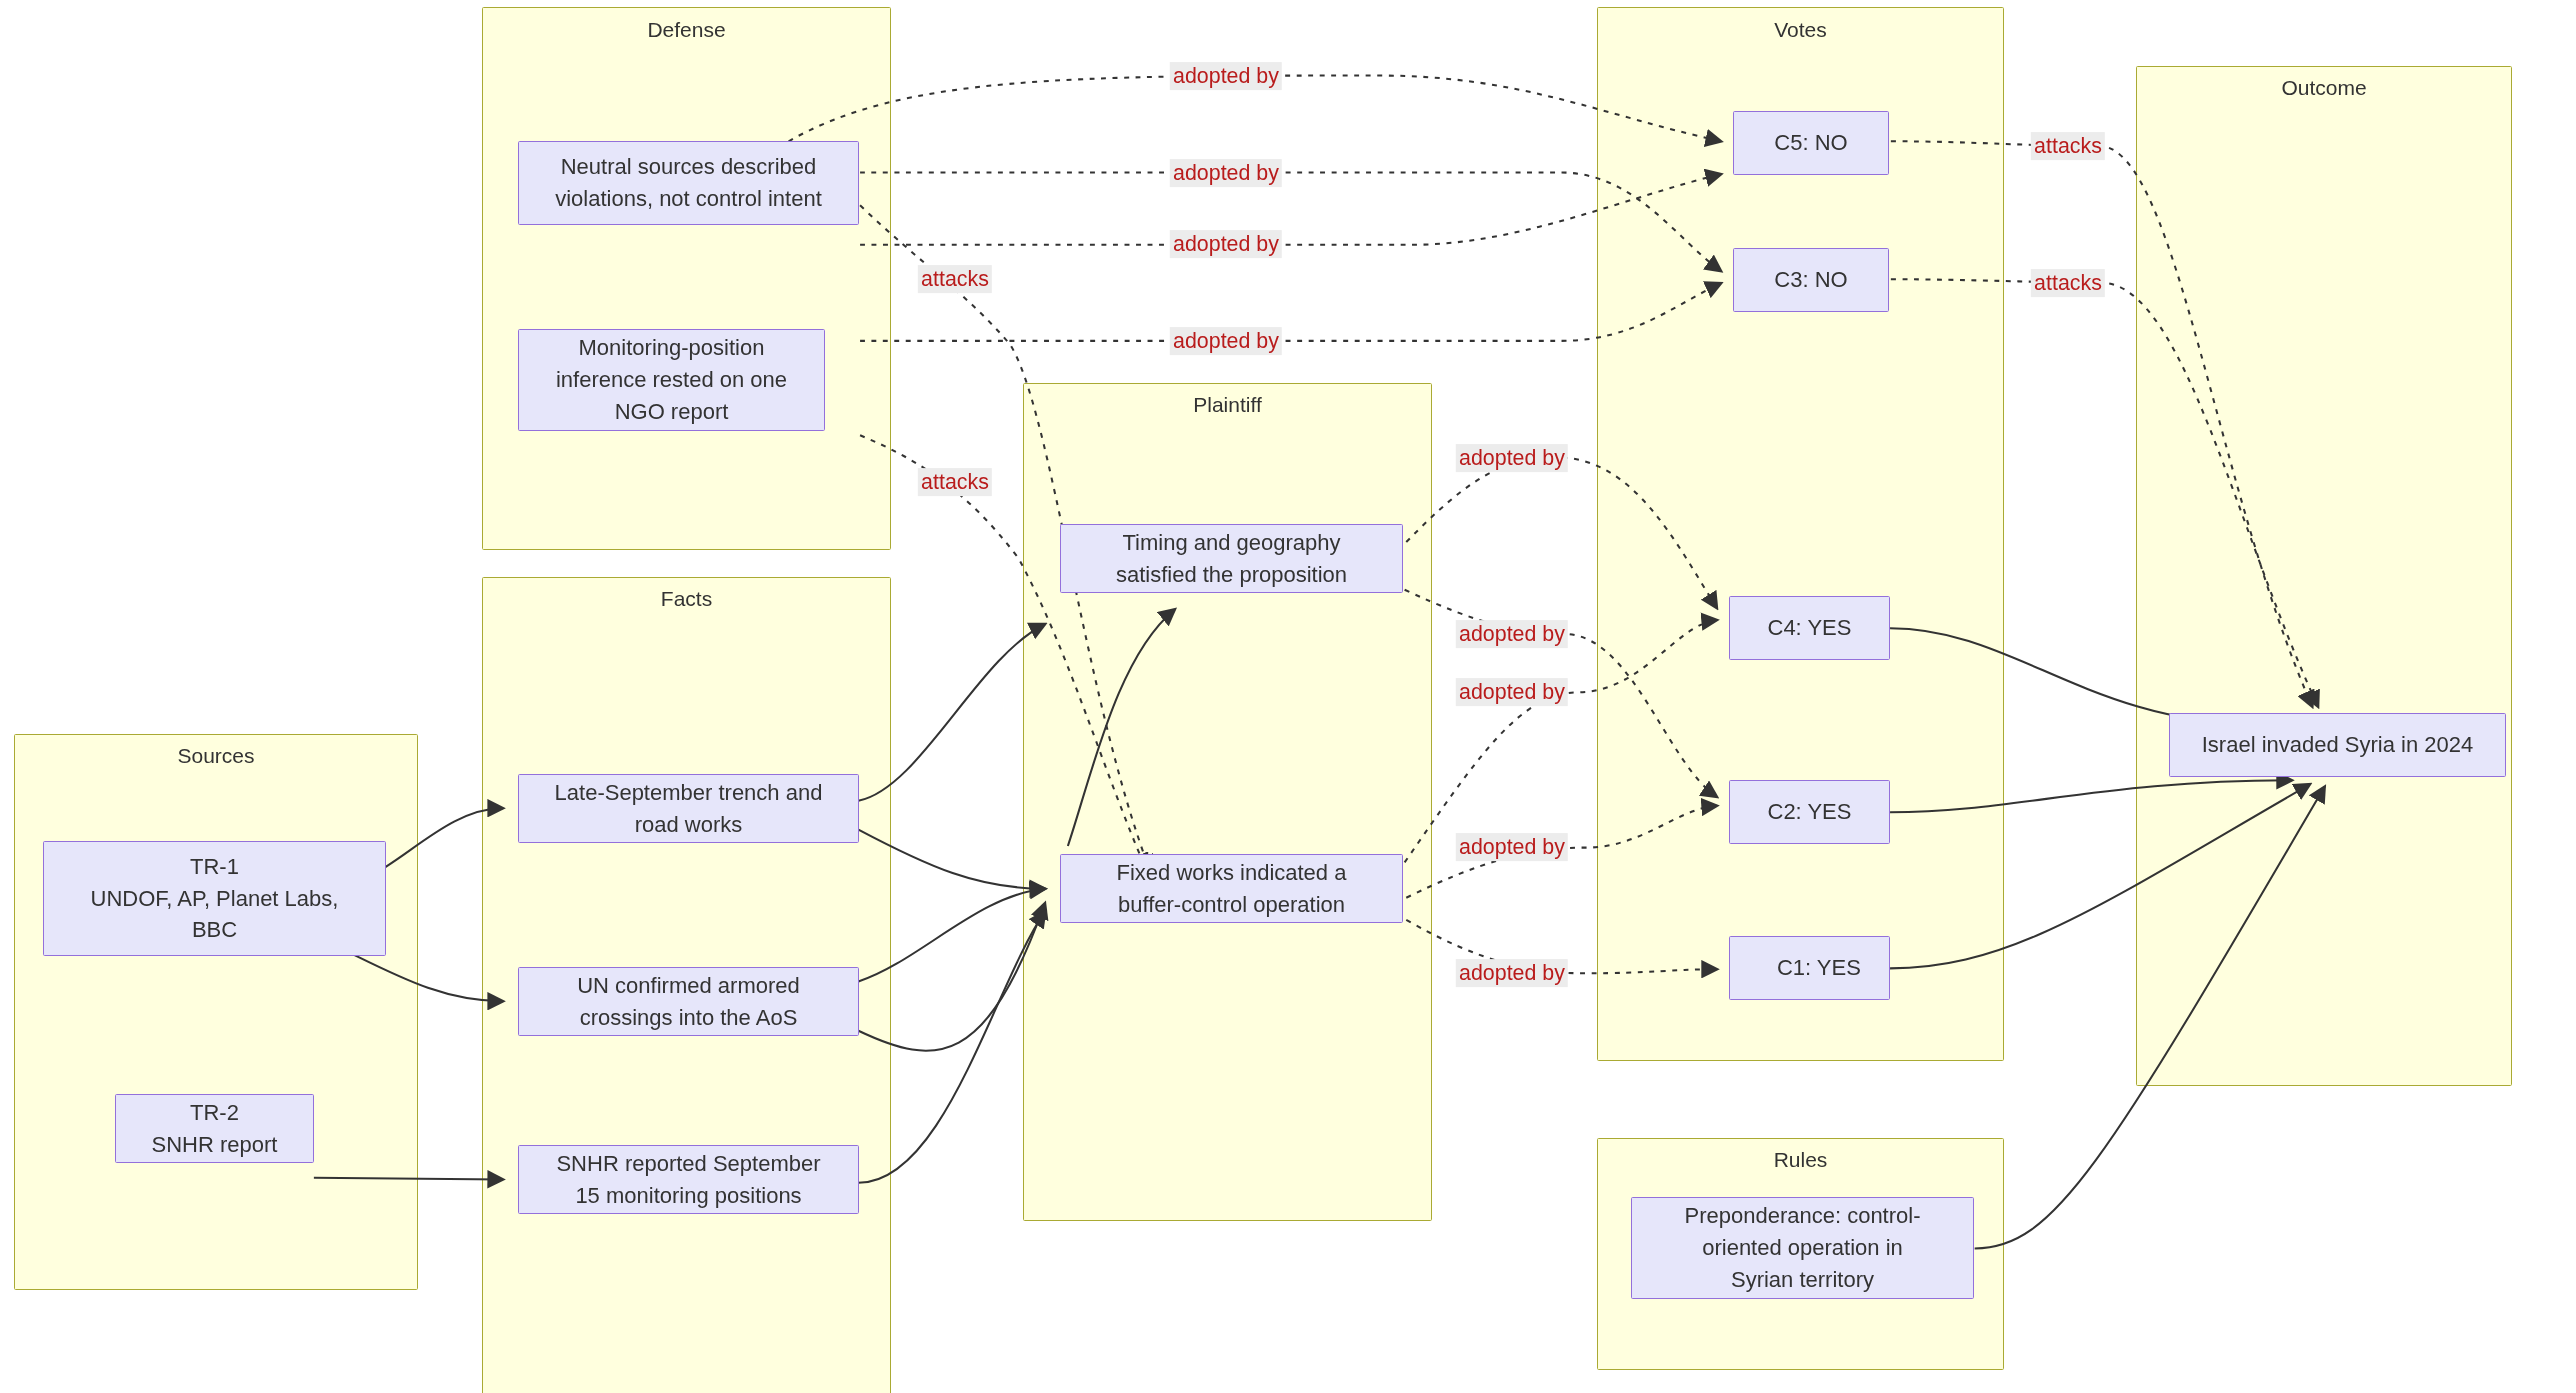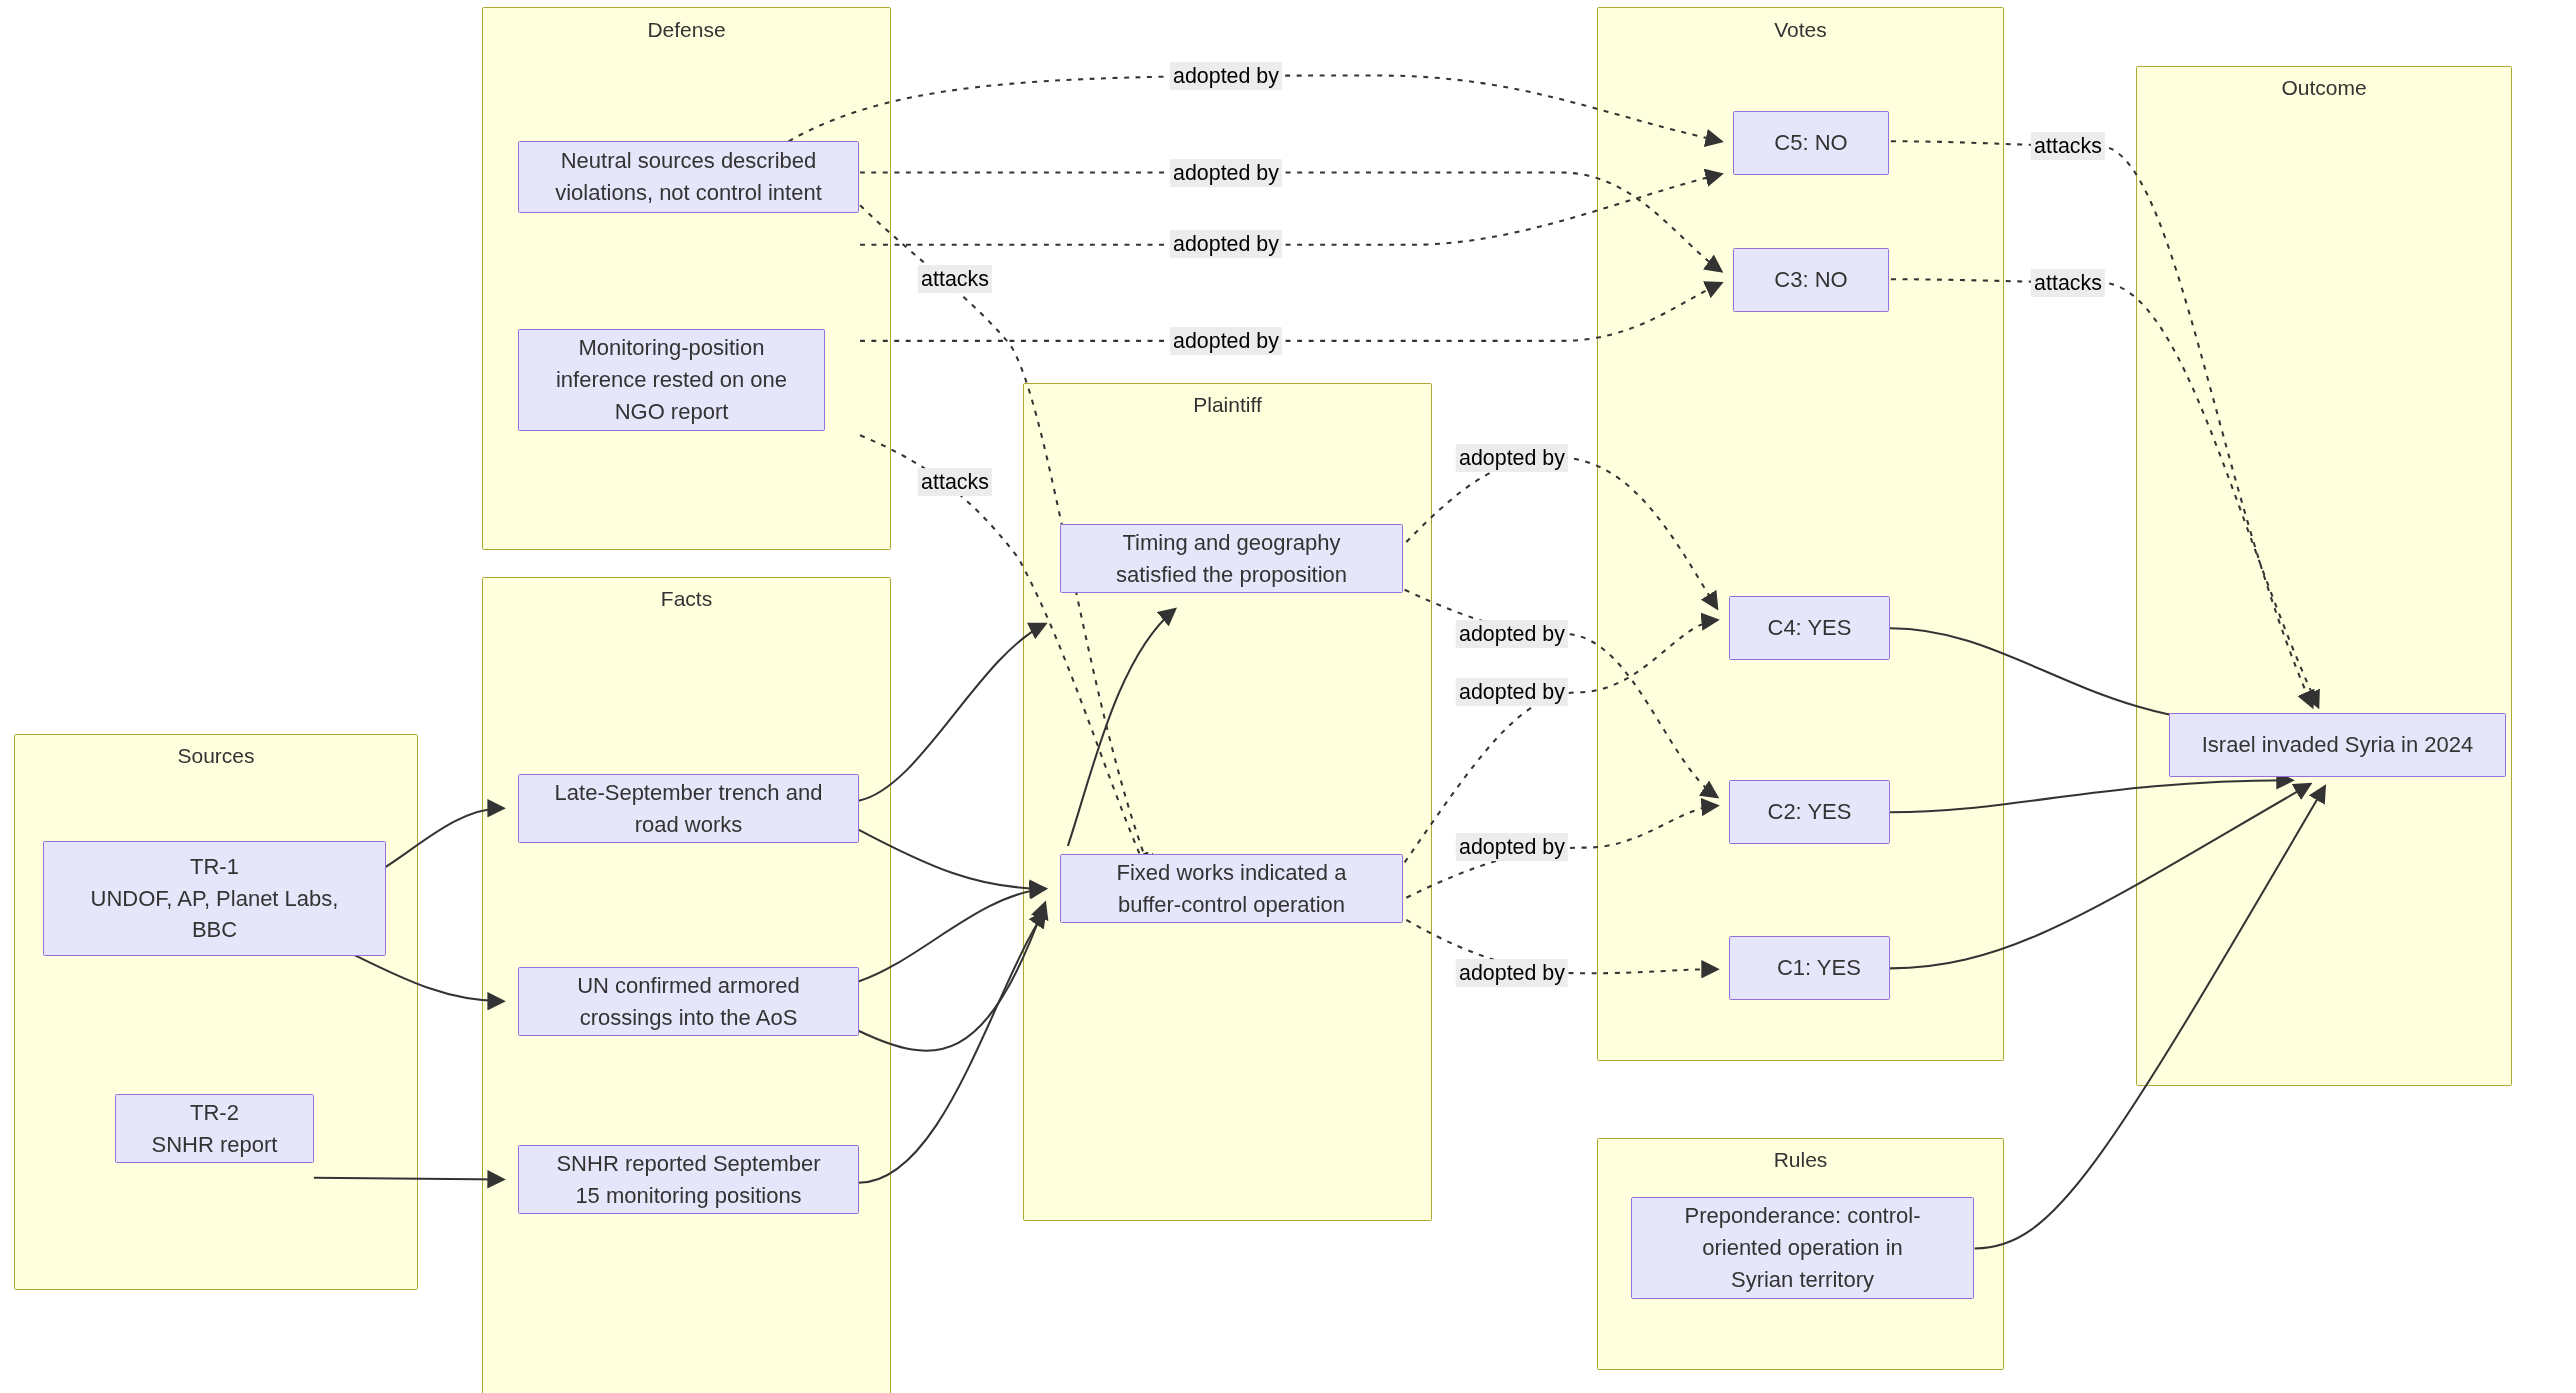--- a/index.html
+++ b/index.html
@@ -52,21 +52,21 @@
     text-align: center;
     font-size: 22px;
     color: #333333;
     line-height: 1.45;
     padding: 3.3px 8.2px;
     white-space: pre-line;
   }
   .edge-label {
     position: absolute;
     background: #ececec;
-    color: #000000;
+    color: #b91c1c;
     font-size: 21.4px;
     line-height: 1.15;
     padding: 1.6px 3.3px;
     white-space: nowrap;
     transform: translate(-50%, -50%);
   }
 </style>
 </head>
 <body>
 
@@ -138,21 +138,21 @@
       <path d="M 1710 1050 C 1800 920 1850 845 1920 843 C 2000 843 2040 760 2090 755"></path>
       <path d="M 1712 1093 C 1800 1050 1860 1032 1930 1032 C 2000 1032 2040 985 2090 981"></path>
       <path d="M 1712 1120 C 1800 1170 1860 1185 1930 1185 C 2010 1185 2040 1180 2090 1180"></path>
 
       <path d="M 2302 172 C 2400 172 2470 178 2560 178 C 2650 190 2700 600 2815 860"></path>
       <path d="M 2302 340 C 2400 340 2470 344 2560 344 C 2660 350 2720 640 2822 860"></path>
     </g>
   </svg>
 
   <div id="nodes">
-      <div class="node" style="left: 518px; top: 141px; width: 341px; height: 72px;">Neutral sources described
+      <div class="node" style="left: 518px; top: 141px; width: 341px; height: 84px;">Neutral sources described
 violations, not control intent</div>
       <div class="node" style="left: 518px; top: 329px; width: 307px; height: 102px;">Monitoring-position
 inference rested on one
 NGO report</div>
       <div class="node" style="left: 518px; top: 774px; width: 341px; height: 69px;">Late-September trench and
 road works</div>
       <div class="node" style="left: 518px; top: 967px; width: 341px; height: 69px;">UN confirmed armored
 crossings into the AoS</div>
       <div class="node" style="left: 518px; top: 1145px; width: 341px; height: 69px;">SNHR reported September
 15 monitoring positions</div>

